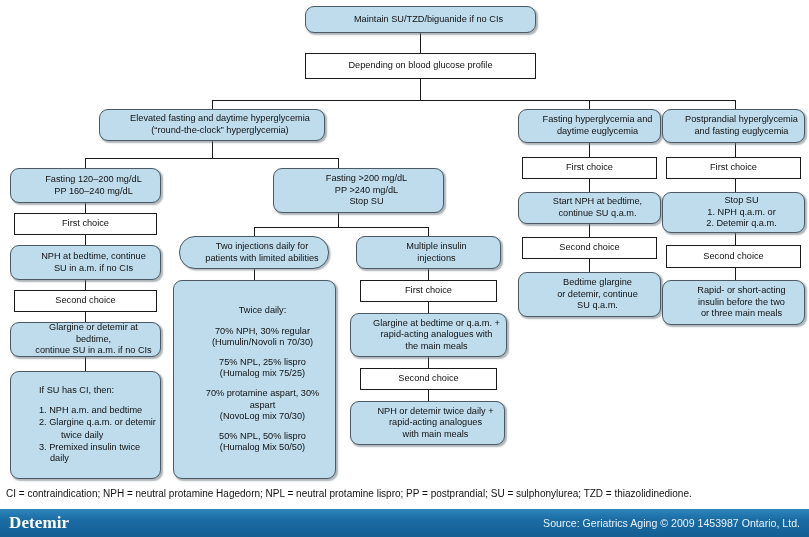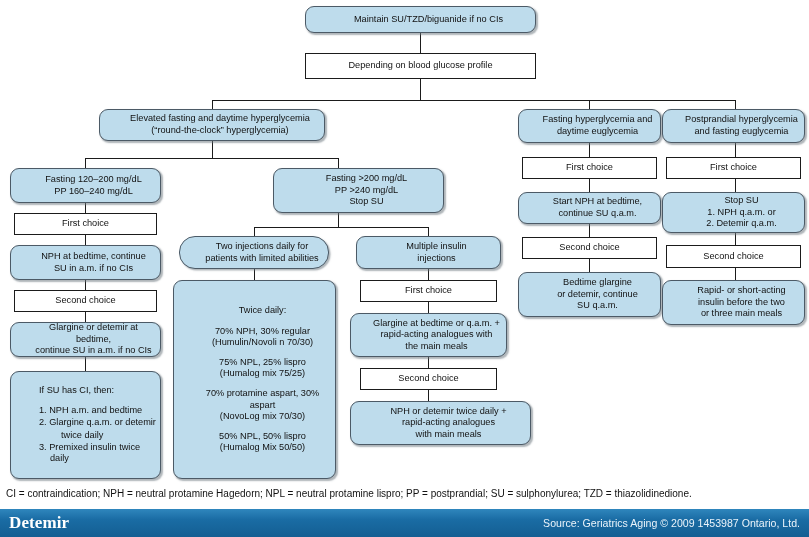--- a/index.html
+++ b/index.html
@@ -251,21 +251,21 @@
         <div>Glargine at bedtime or q.a.m. +</div>
         <div>rapid-acting analogues with</div>
         <div>the main meals</div>
       </div>
     </div>
 
     <div class="node white" style="left:360px;top:368px;width:137px;height:22px;">
       <div class="inner">Second choice</div>
     </div>
 
-    <div class="node blue" style="left:350px;top:401px;width:181px;height:44px;">
+    <div class="node blue" style="left:350px;top:401px;width:155px;height:44px;">
       <div class="inner">
         <div>NPH or detemir twice daily +</div>
         <div>rapid-acting analogues</div>
         <div>with main meals</div>
       </div>
     </div>
 
     <div class="node blue" style="left:518px;top:109px;width:143px;height:34px;">
       <div class="inner">
         <div>Fasting hyperglycemia and</div>

